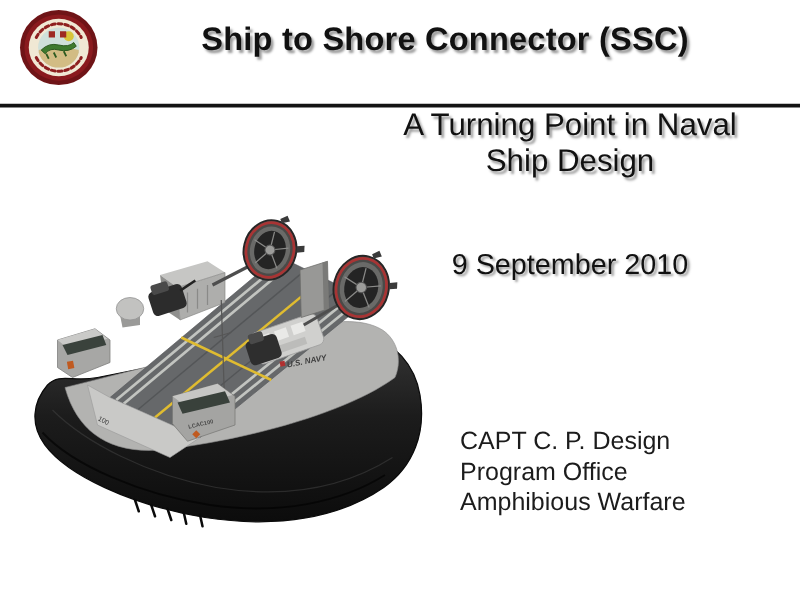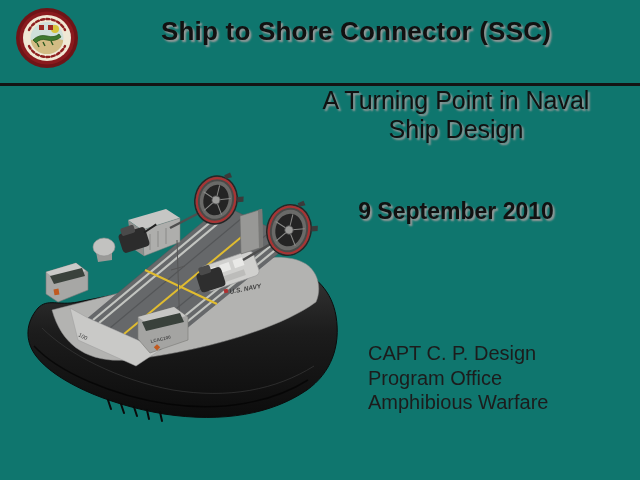--- a/index.html
+++ b/index.html
@@ -1,36 +1,36 @@
 <!DOCTYPE html>
 <html><head>
 <meta charset="utf-8">
 <style>
   html,body{margin:0;padding:0;background:#888;}
   .slide{
-    position:relative;width:640px;height:480px;background:#0f766e;
+    position:relative;width:640px;height:480px;background:#ffffff;
     overflow:hidden;font-family:"Liberation Sans", sans-serif;color:#111;
   }
   .header-title{
     position:absolute;top:16px;left:72px;right:0;text-align:center;
     font-size:26px;font-weight:bold;letter-spacing:0.2px;
     text-shadow:2px 2px 2px #9a9a9a;white-space:nowrap;
   }
   .header-divider{
     position:absolute;top:83px;left:0;width:640px;height:3px;background:#141414;
   }
   .logo{position:absolute;left:13px;top:4px;}
   .main-title{
     position:absolute;left:276px;width:360px;top:86px;text-align:center;
     font-size:25px;font-weight:normal;line-height:29px;
     text-shadow:2px 2px 2px #9a9a9a;
   }
   .slide-date{
     position:absolute;left:276px;width:360px;top:198px;text-align:center;
-    font-size:23px;font-weight:bold;text-shadow:2px 2px 2px #9a9a9a;
+    font-size:23px;font-weight:normal;text-shadow:2px 2px 2px #9a9a9a;
   }
   .author-block{
     position:absolute;left:368px;top:341px;
     font-size:20px;font-weight:normal;line-height:24.5px;color:#1c1c1c;
   }
   .footer-statement{
     position:absolute;left:0;width:640px;top:455px;text-align:center;
     font-size:12px;font-weight:bold;color:#101010;
   }
   .craft{position:absolute;left:18px;top:150px;}

